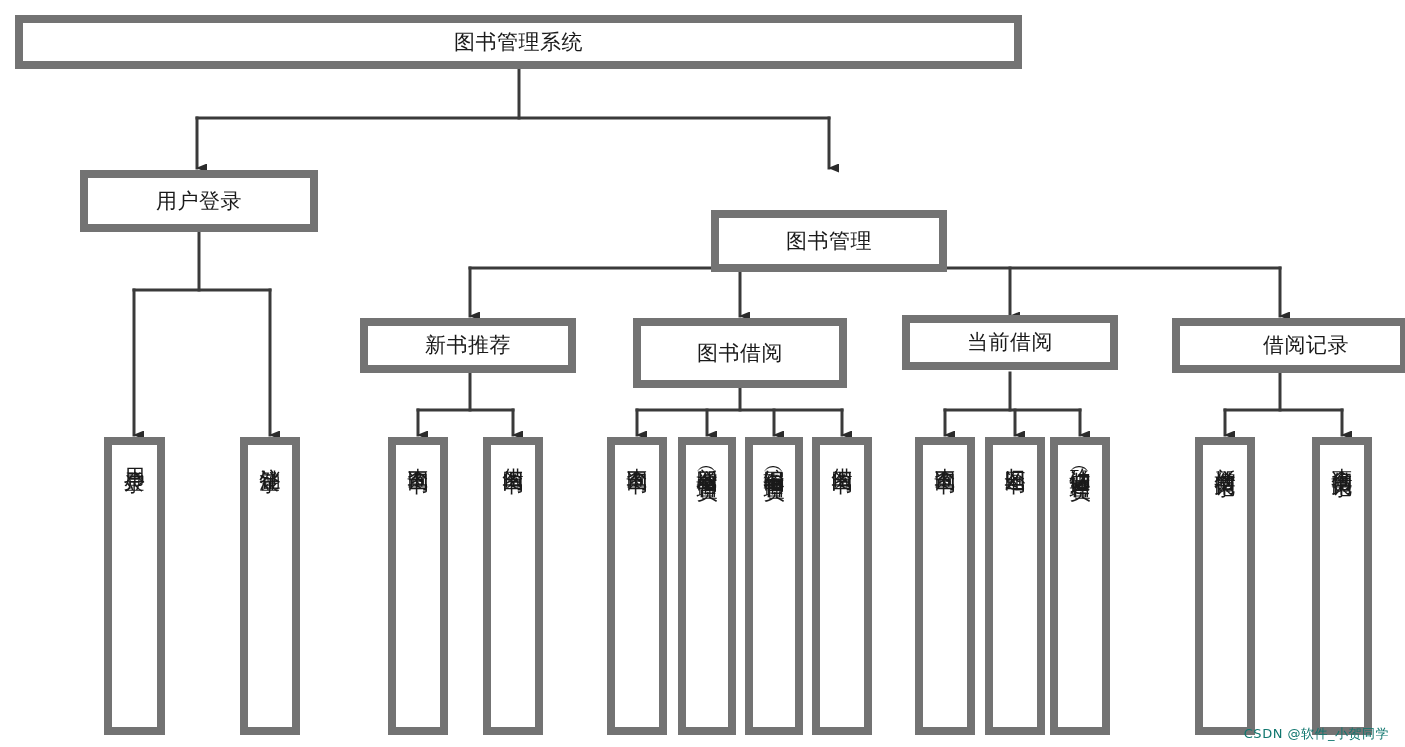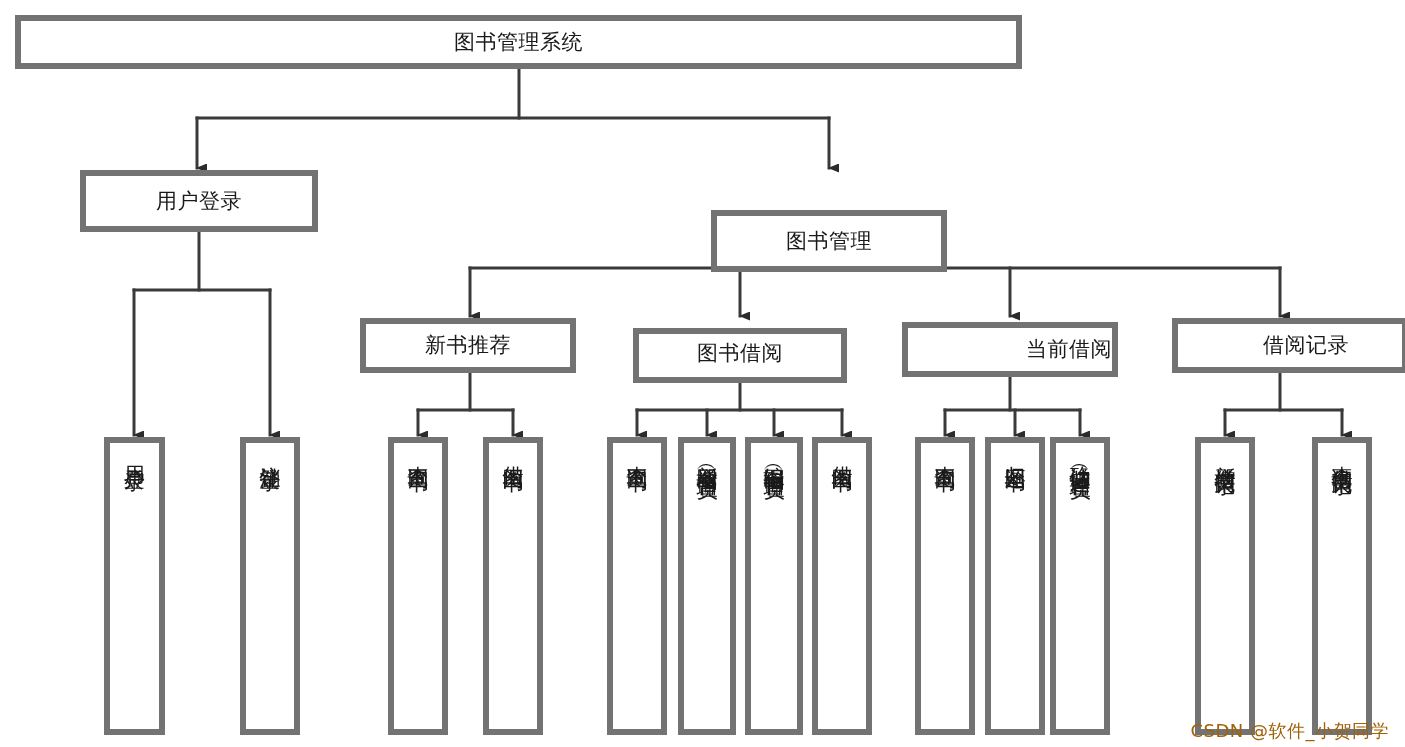--- a/index.html
+++ b/index.html
@@ -22,21 +22,21 @@
   svg.connectors {
     position: absolute;
     left: 0;
     top: 0;
     width: 1405px;
     height: 747px;
   }
   .node {
     position: absolute;
     box-sizing: border-box;
-    border: 6px solid #737373;
+    border: 8px solid #737373;
     background: #ffffff;
     display: flex;
     align-items: center;
     justify-content: center;
     color: #1a1a1a;
   }
   .node .label {
     text-align: center;
     line-height: 1.16;
     letter-spacing: 0.5px;
@@ -55,22 +55,22 @@
     writing-mode: vertical-rl;
     text-orientation: upright;
     font-size: 21px;
     line-height: 1.05;
     letter-spacing: 2px;
   }
   .watermark {
     position: absolute;
     right: 16px;
     bottom: 4px;
-    font-size: 18px;
-    color: #a16207;
+    font-size: 13px;
+    color: #0f766e;
     letter-spacing: 0.5px;
     white-space: nowrap;
     pointer-events: none;
   }
 </style>
 </head>
 <body>
 
 <div id="diagram-root">
 
@@ -123,24 +123,24 @@
       </div>
       <div class="node horizontal" style="left: 80px; top: 170px; width: 238px; height: 62px;">
         <span class="label">用户登录</span>
       </div>
       <div class="node horizontal" style="left: 711px; top: 170px; width: 236px; height: 62px; margin-top: 40px;">
         <span class="label">图书管理</span>
       </div>
       <div class="node horizontal" style="left: 360px; top: 318px; width: 216px; height: 55px;">
         <span class="label">新书推荐</span>
       </div>
-      <div class="node horizontal" style="left: 633px; top: 328px; width: 214px; height: 55px; font-family: Liberation Mono, monospace;">
+      <div class="node horizontal" style="left: 633px; top: 318px; width: 214px; height: 70px;">
         <span class="label">图书借阅</span>
       </div>
-      <div class="node horizontal" style="left: 902px; top: 322px; width: 216px; height: 55px; justify-content: flex-end;">
+      <div class="node horizontal" style="left: 902px; top: 315px; width: 216px; height: 55px;">
         <span class="label">当前借阅</span>
       </div>
       <div class="node horizontal" style="left: 1172px; top: 318px; width: 236px; height: 55px; padding-left: 32px;">
         <span class="label">借阅记录</span>
       </div>
       <div class="node vertical" style="left: 104px; top: 437px; width: 61px; height: 298px;">
         <span class="label">用户登录</span>
       </div>
       <div class="node vertical" style="left: 240px; top: 437px; width: 60px; height: 298px;">
         <span class="label">注销登录</span>

